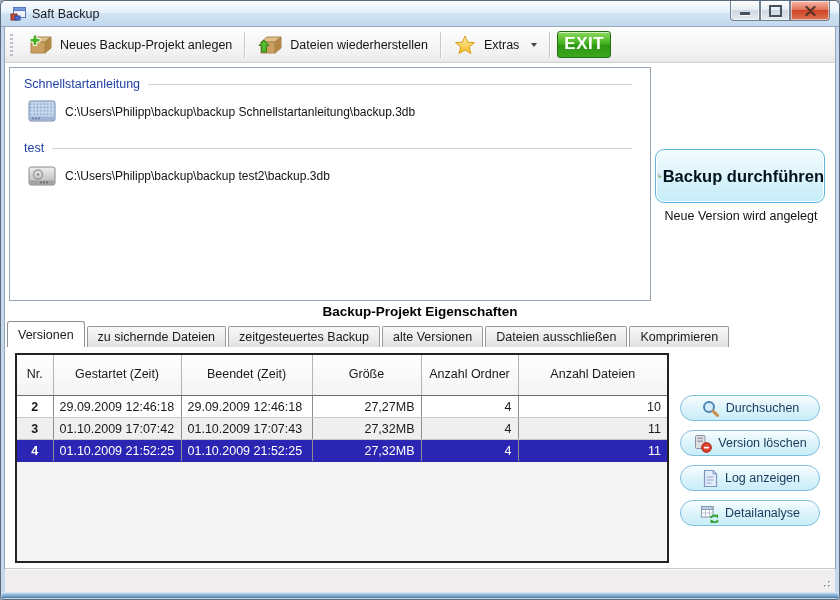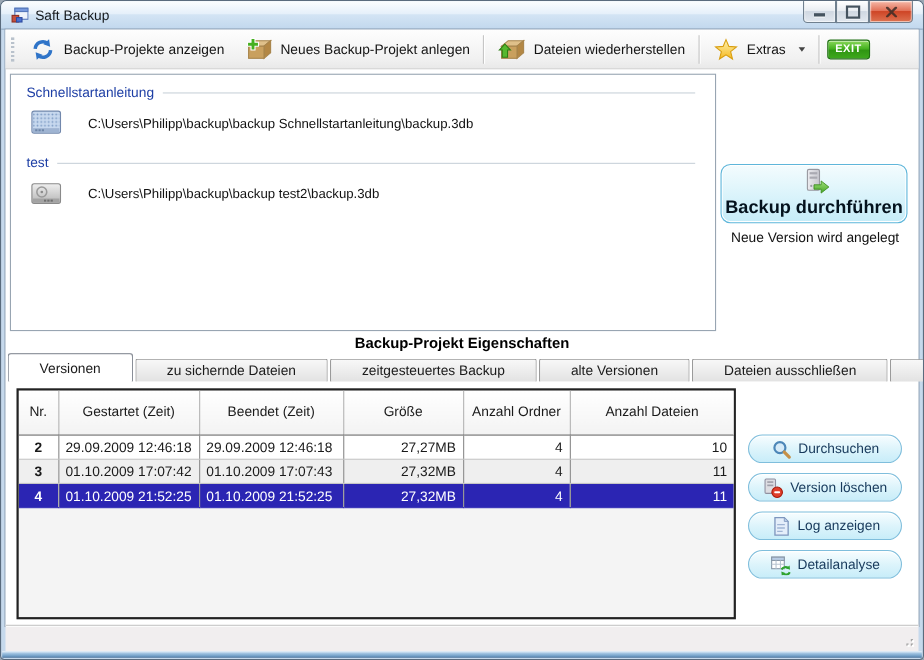--- a/index.html
+++ b/index.html
@@ -33,43 +33,43 @@
     background:linear-gradient(180deg,#fefefe,#f1f1f1 75%,#e9e9e9);
     border-bottom:1px solid #d0d0d0;display:flex;align-items:center;padding-left:4px;box-sizing:border-box;}
   .tb-grip{width:3px;height:22px;margin:0 5px 0 1px;
     background-image:repeating-linear-gradient(180deg,#b9c2cc 0 2px,transparent 2px 4px);}
   .tb-btn{display:flex;align-items:center;gap:7px;height:30px;padding:0 9px;border-radius:3px;}
   .tb-label{white-space:nowrap;color:#141414;}
   .tb-sep{width:1px;height:26px;background:#c6c6c6;margin:0 3px;box-shadow:1px 0 0 #ffffff;}
   .caret{width:0;height:0;border-left:3.5px solid transparent;border-right:3.5px solid transparent;
     border-top:4px solid #444;margin-left:5px;}
   .exit-badge{background:linear-gradient(180deg,#8cd95c,#46b321 45%,#2f9612 55%,#3da81d);
-    border:1px solid #1e6f12;border-radius:3px;color:#fff;font-weight:bold;font-size:10px;
+    border:1px solid #1e6f12;border-radius:3px;color:#fff;font-weight:bold;font-size:17px;
     padding:2px 6px 3px;letter-spacing:.5px;box-shadow:inset 0 1px 0 rgba(255,255,255,.6);}
   
   .proj-panel{position:absolute;left:4px;top:40px;width:642px;height:234px;background:#fff;
     border:1px solid #98a5b2;box-sizing:border-box;padding:6px 10px;}
   .group-hdr{display:flex;align-items:center;gap:8px;margin:3px 4px 2px;}
   .group-name{color:#1e3fa5;font-size:12.5px;white-space:nowrap;}
   .group-line{flex:1;border-top:1px solid #c9d2da;margin-right:4px;}
-  .proj-item{display:flex;align-items:center;gap:22px;margin:4px 4px 10px 6px;height:34px;}
+  .proj-item{display:flex;align-items:center;gap:7px;margin:4px 4px 10px 6px;height:34px;}
   .proj-path{font-size:12px;color:#111;white-space:nowrap;}
   
   .backup-btn{position:absolute;left:650px;top:122px;width:170px;height:54px;border-radius:9px;
     border:1px solid #5fb6da;background:linear-gradient(180deg,#f4fcfe,#dcf4fb 50%,#c5ecf8);
-    box-shadow:inset 0 0 0 1px #ffffff;display:flex;flex-direction:column;align-items:center;
+    box-shadow:inset 0 0 0 1px #ffffff;display:flex;flex-direction:row;align-items:center;
     justify-content:center;gap:1px;box-sizing:border-box;}
   .backup-btn-label{font-weight:bold;font-size:16.5px;color:#04121d;white-space:nowrap;}
   .backup-caption{position:absolute;left:645px;top:182px;width:182px;text-align:center;
     font-size:12.5px;color:#111;}
   
   .prop-title{position:absolute;left:0;right:0;top:277px;text-align:center;font-weight:bold;
     font-size:13.5px;color:#000;}
   .tabstrip{position:absolute;left:2px;top:294px;height:26px;display:flex;align-items:flex-end;}
-  .tab{height:20px;padding:0 28px;margin-right:2px;display:flex;align-items:center;
+  .tab{height:20px;padding:0 10px;margin-right:2px;display:flex;align-items:center;
     background:linear-gradient(180deg,#f8f8f8,#e2e2e2);border:1px solid #9a9a9a;
     border-bottom:none;border-radius:2px 2px 0 0;color:#1a1a1a;white-space:nowrap;}
   .tab.active{height:25px;background:#ffffff;border:1px solid #8a8f98;border-bottom:none;
     border-radius:3px 3px 0 0;z-index:2;}
   
   .grid{position:absolute;left:10px;top:326px;width:654px;height:210px;background:#f4f4f4;
     border:2px solid #222;box-sizing:border-box;overflow:hidden;}
   table.vers{border-collapse:collapse;table-layout:fixed;width:650px;font-size:12.5px;}
   table.vers th{height:36px;font-weight:normal;text-align:center;padding:2px 4px;line-height:1.25;
     background:linear-gradient(180deg,#ffffff,#f3f3f3);border-right:1px solid #b5b5b5;
@@ -122,29 +122,20 @@
         <path d="M1.5 1 L9.5 9 M9.5 1 L1.5 9" stroke="#3c2c26" stroke-width="2.2" stroke-linecap="round" opacity="0.85"></path>
       </svg>
     </div>
   </div>
 
   <div class="client">
 
     <div class="toolbar">
       <div class="tb-grip"></div>
 
-      <div class="tb-btn">
-        <svg width="24" height="24" viewBox="0 0 24 24">
-          <path d="M5 11.5 a7 7 0 0 1 11.3-5" fill="none" stroke="#2f74c8" stroke-width="3.2"></path>
-          <polygon points="17.6,2.6 18.6,9.4 12.4,7.2" fill="#2f74c8"></polygon>
-          <path d="M19 12.5 a7 7 0 0 1-11.3 5" fill="none" stroke="#2f74c8" stroke-width="3.2"></path>
-          <polygon points="6.4,21.4 5.4,14.6 11.6,16.8" fill="#2f74c8"></polygon>
-        </svg>
-        <span class="tb-label">Backup-Projekte anzeigen</span>
-      </div>
 
       <div class="tb-btn">
         <svg width="26" height="24" viewBox="0 0 26 24">
           <polygon points="4,9 10,4 24,4 18,9" fill="#dfc08a" stroke="#a8854c"></polygon>
           <polygon points="18,9 24,4 24,15 18,20" fill="#b38744" stroke="#a8854c"></polygon>
           <rect x="4" y="9" width="14" height="11" fill="#c9a05e" stroke="#a8854c"></rect>
           <path d="M6.2 2 h3.6 v3.4 H13 v3.6 H9.8 v3.4 H6.2 v-3.4 H3 V5.4 h3.2 z" fill="#45b01f" stroke="#ffffff" stroke-width="1"></path>
         </svg>
         <span class="tb-label">Neues Backup-Projekt anlegen</span>
       </div>

